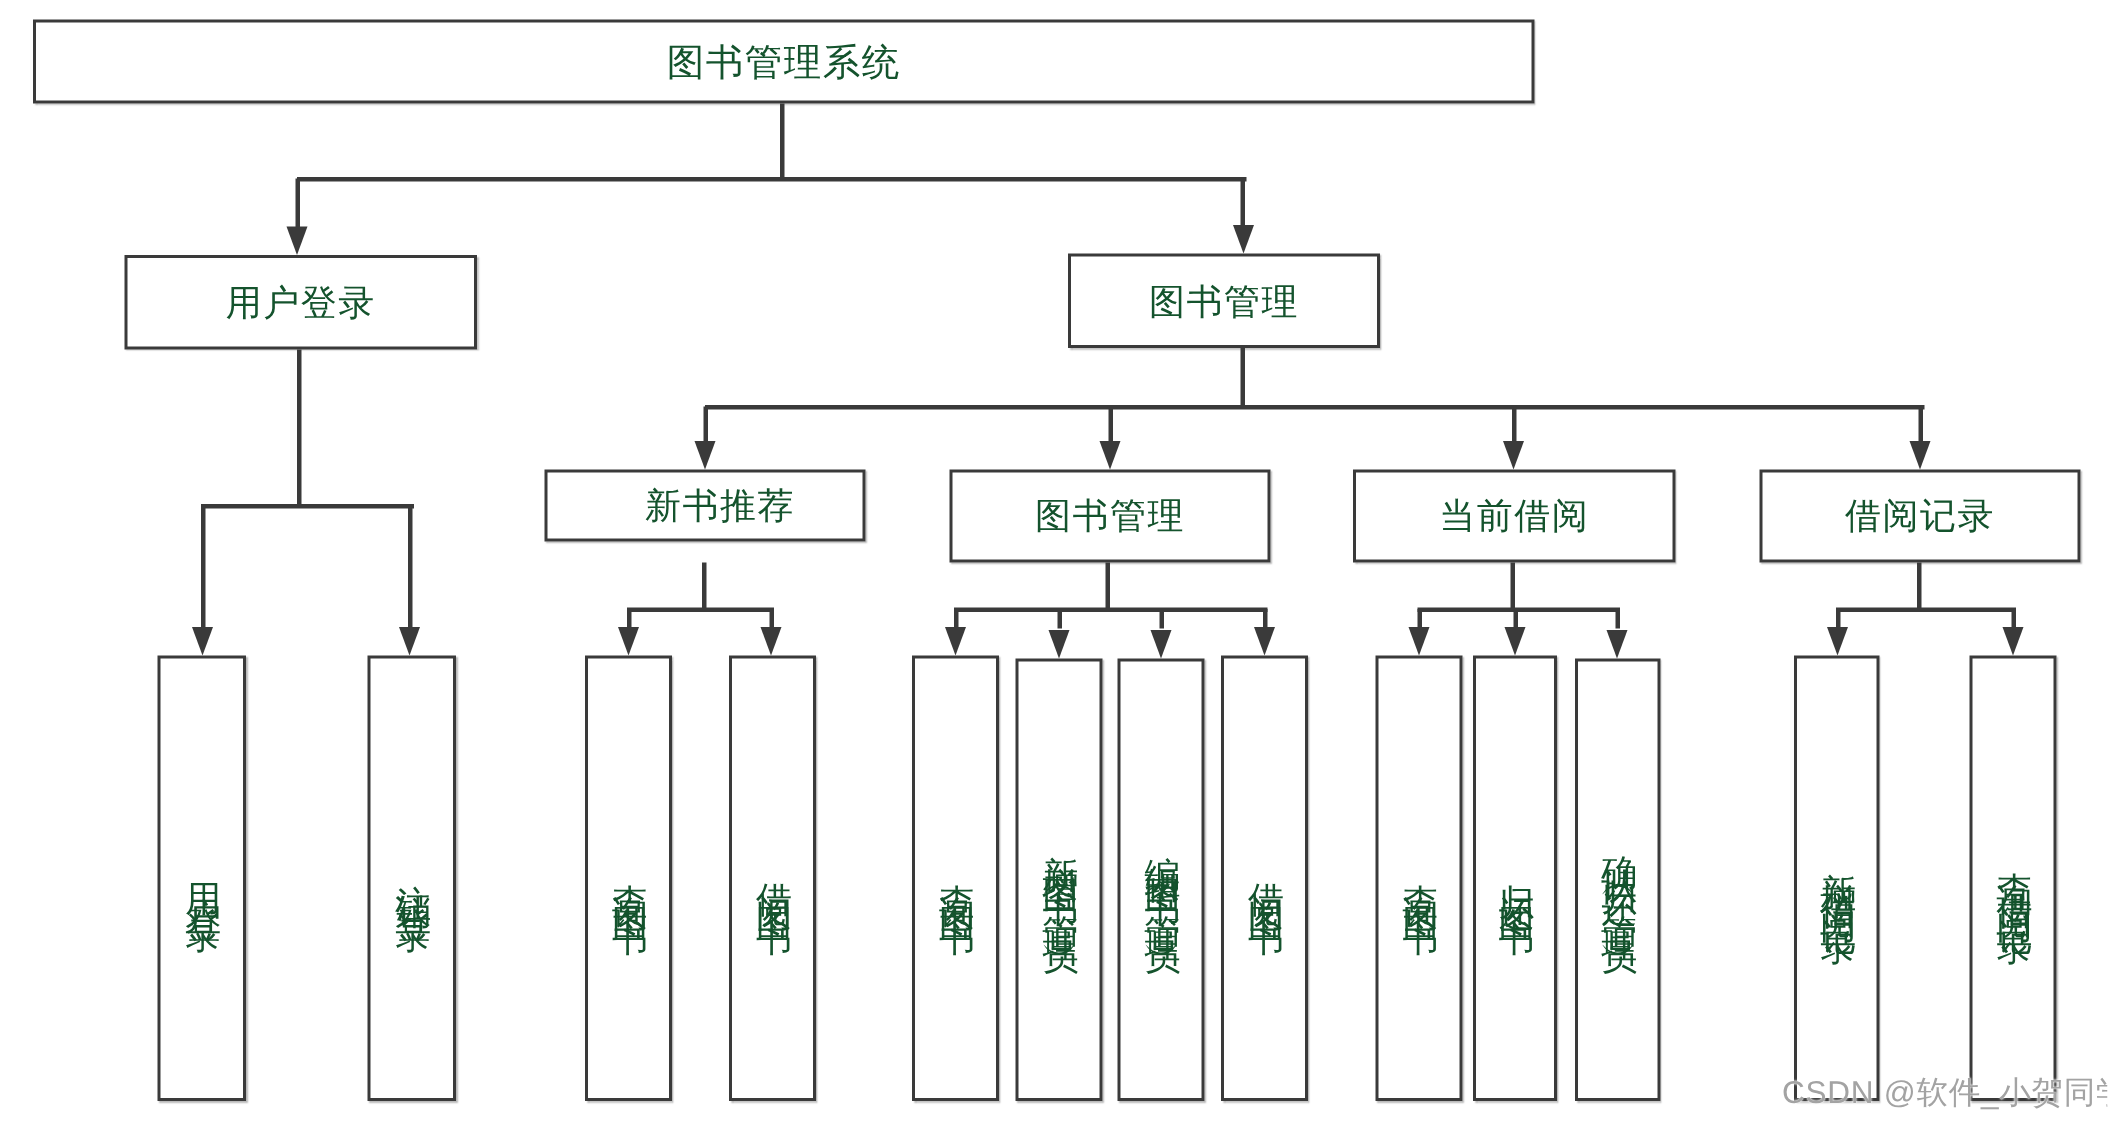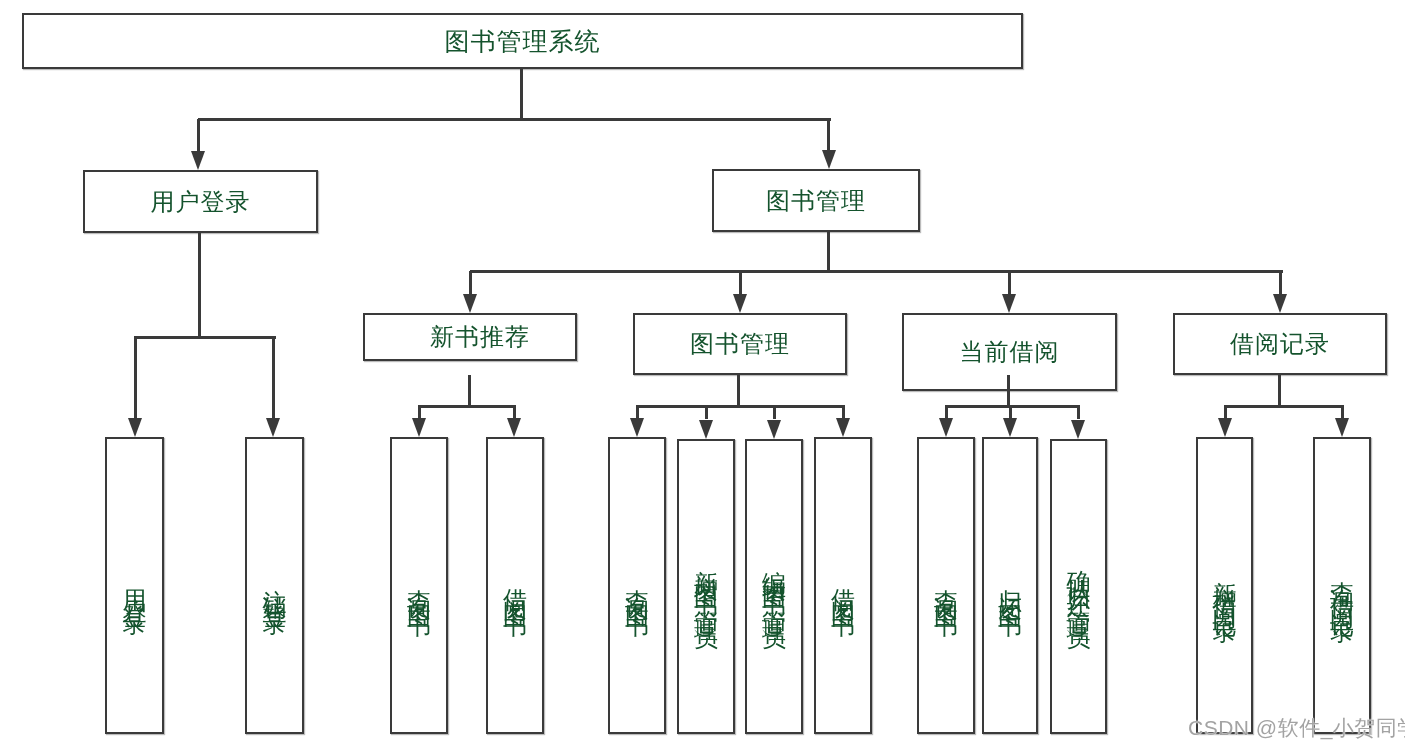--- a/index.html
+++ b/index.html
@@ -62,21 +62,21 @@
   <div class="box hbox" style="left:712px;top:169px;width:208px;height:63px;">
     <span>图书管理</span>
   </div>
 
   <div class="box hbox" style="left:363px;top:313px;width:214px;height:48px;padding-left:20px;">
     <span>新书推荐</span>
   </div>
   <div class="box hbox" style="left:633px;top:313px;width:214px;height:62px;">
     <span>图书管理</span>
   </div>
-  <div class="box hbox" style="left:902px;top:313px;width:215px;height:78px;">
+  <div class="box hbox" style="left:902px;top:313px;width:215px;height:62px;">
     <span>当前借阅</span>
   </div>
   <div class="box hbox" style="left:1173px;top:313px;width:214px;height:62px;">
     <span>借阅记录</span>
   </div>
 
   <div class="box leaf" style="left:105px;top:437px;width:59px;height:297px;">
     <span class="vtext">用户登录</span>
   </div>
   <div class="box leaf" style="left:245px;top:437px;width:59px;height:297px;">

